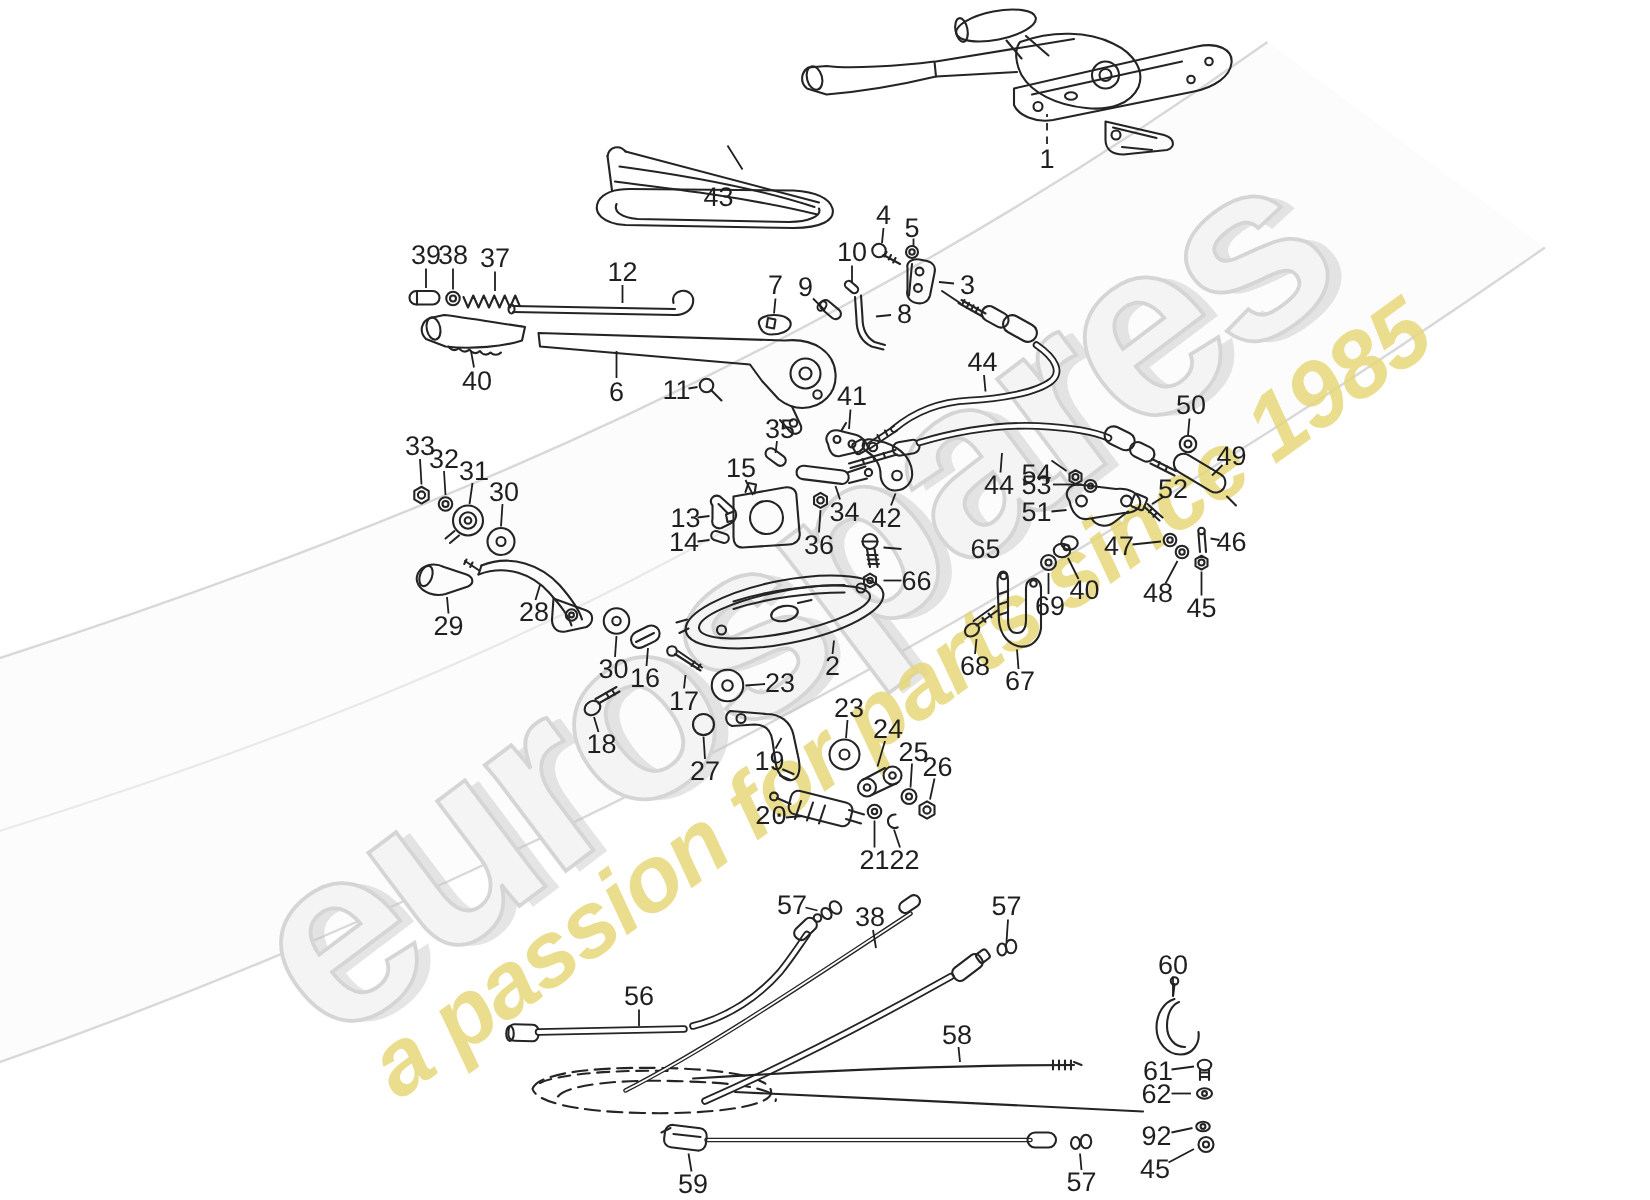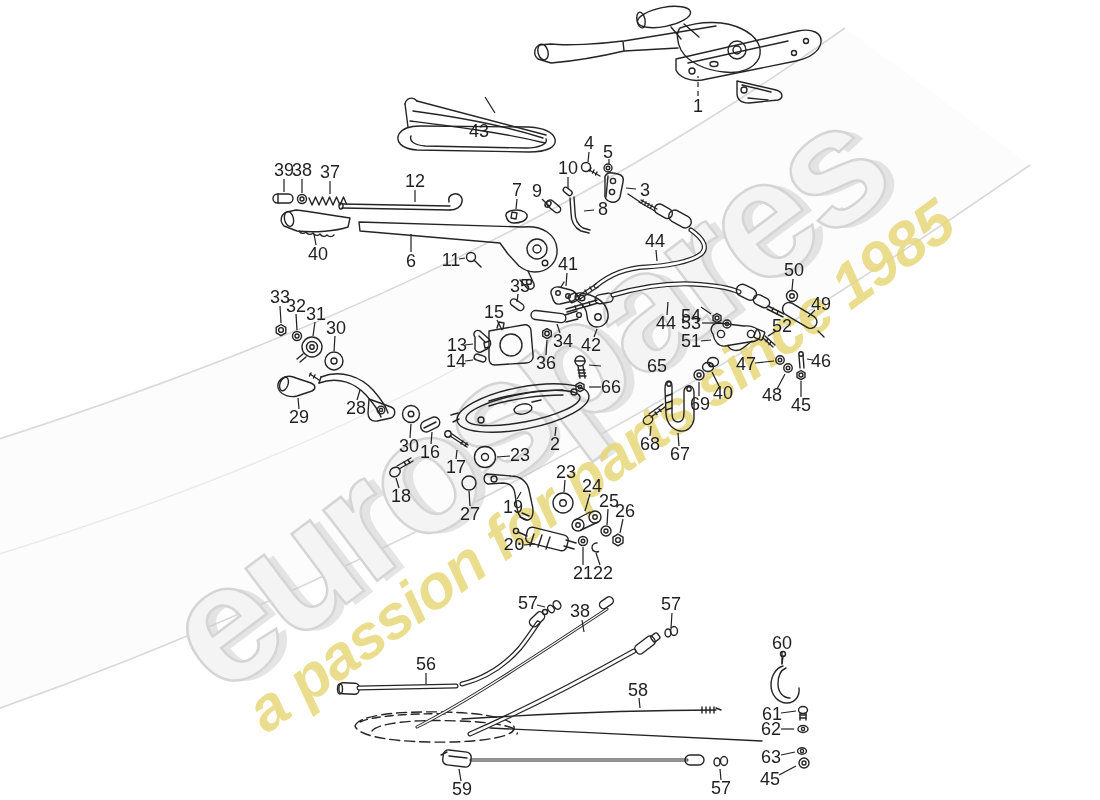--- a/index.html
+++ b/index.html
@@ -476,18 +476,18 @@
       <div class="plabel" style="left: 821px; top: 361px;">46</div>
       <div class="plabel" style="left: 426px; top: 664px;">56</div>
       <div class="plabel" style="left: 580px; top: 611px;">38</div>
       <div class="plabel" style="left: 528px; top: 603px;">57</div>
       <div class="plabel" style="left: 671px; top: 604px;">57</div>
       <div class="plabel" style="left: 638px; top: 690px;">58</div>
       <div class="plabel" style="left: 462px; top: 789px;">59</div>
       <div class="plabel" style="left: 782px; top: 643px;">60</div>
       <div class="plabel" style="left: 772px; top: 714px;">61</div>
       <div class="plabel" style="left: 771px; top: 729px;">62</div>
-      <div class="plabel" style="left: 771px; top: 757px;">63</div>
+      <div class="plabel" style="left: 771px; top: 757px;">92</div>
       <div class="plabel" style="left: 770px; top: 779px;">45</div>
       <div class="plabel" style="left: 721px; top: 788px;">57</div>
     </div>
 
 </div>
 
 </body></html>

